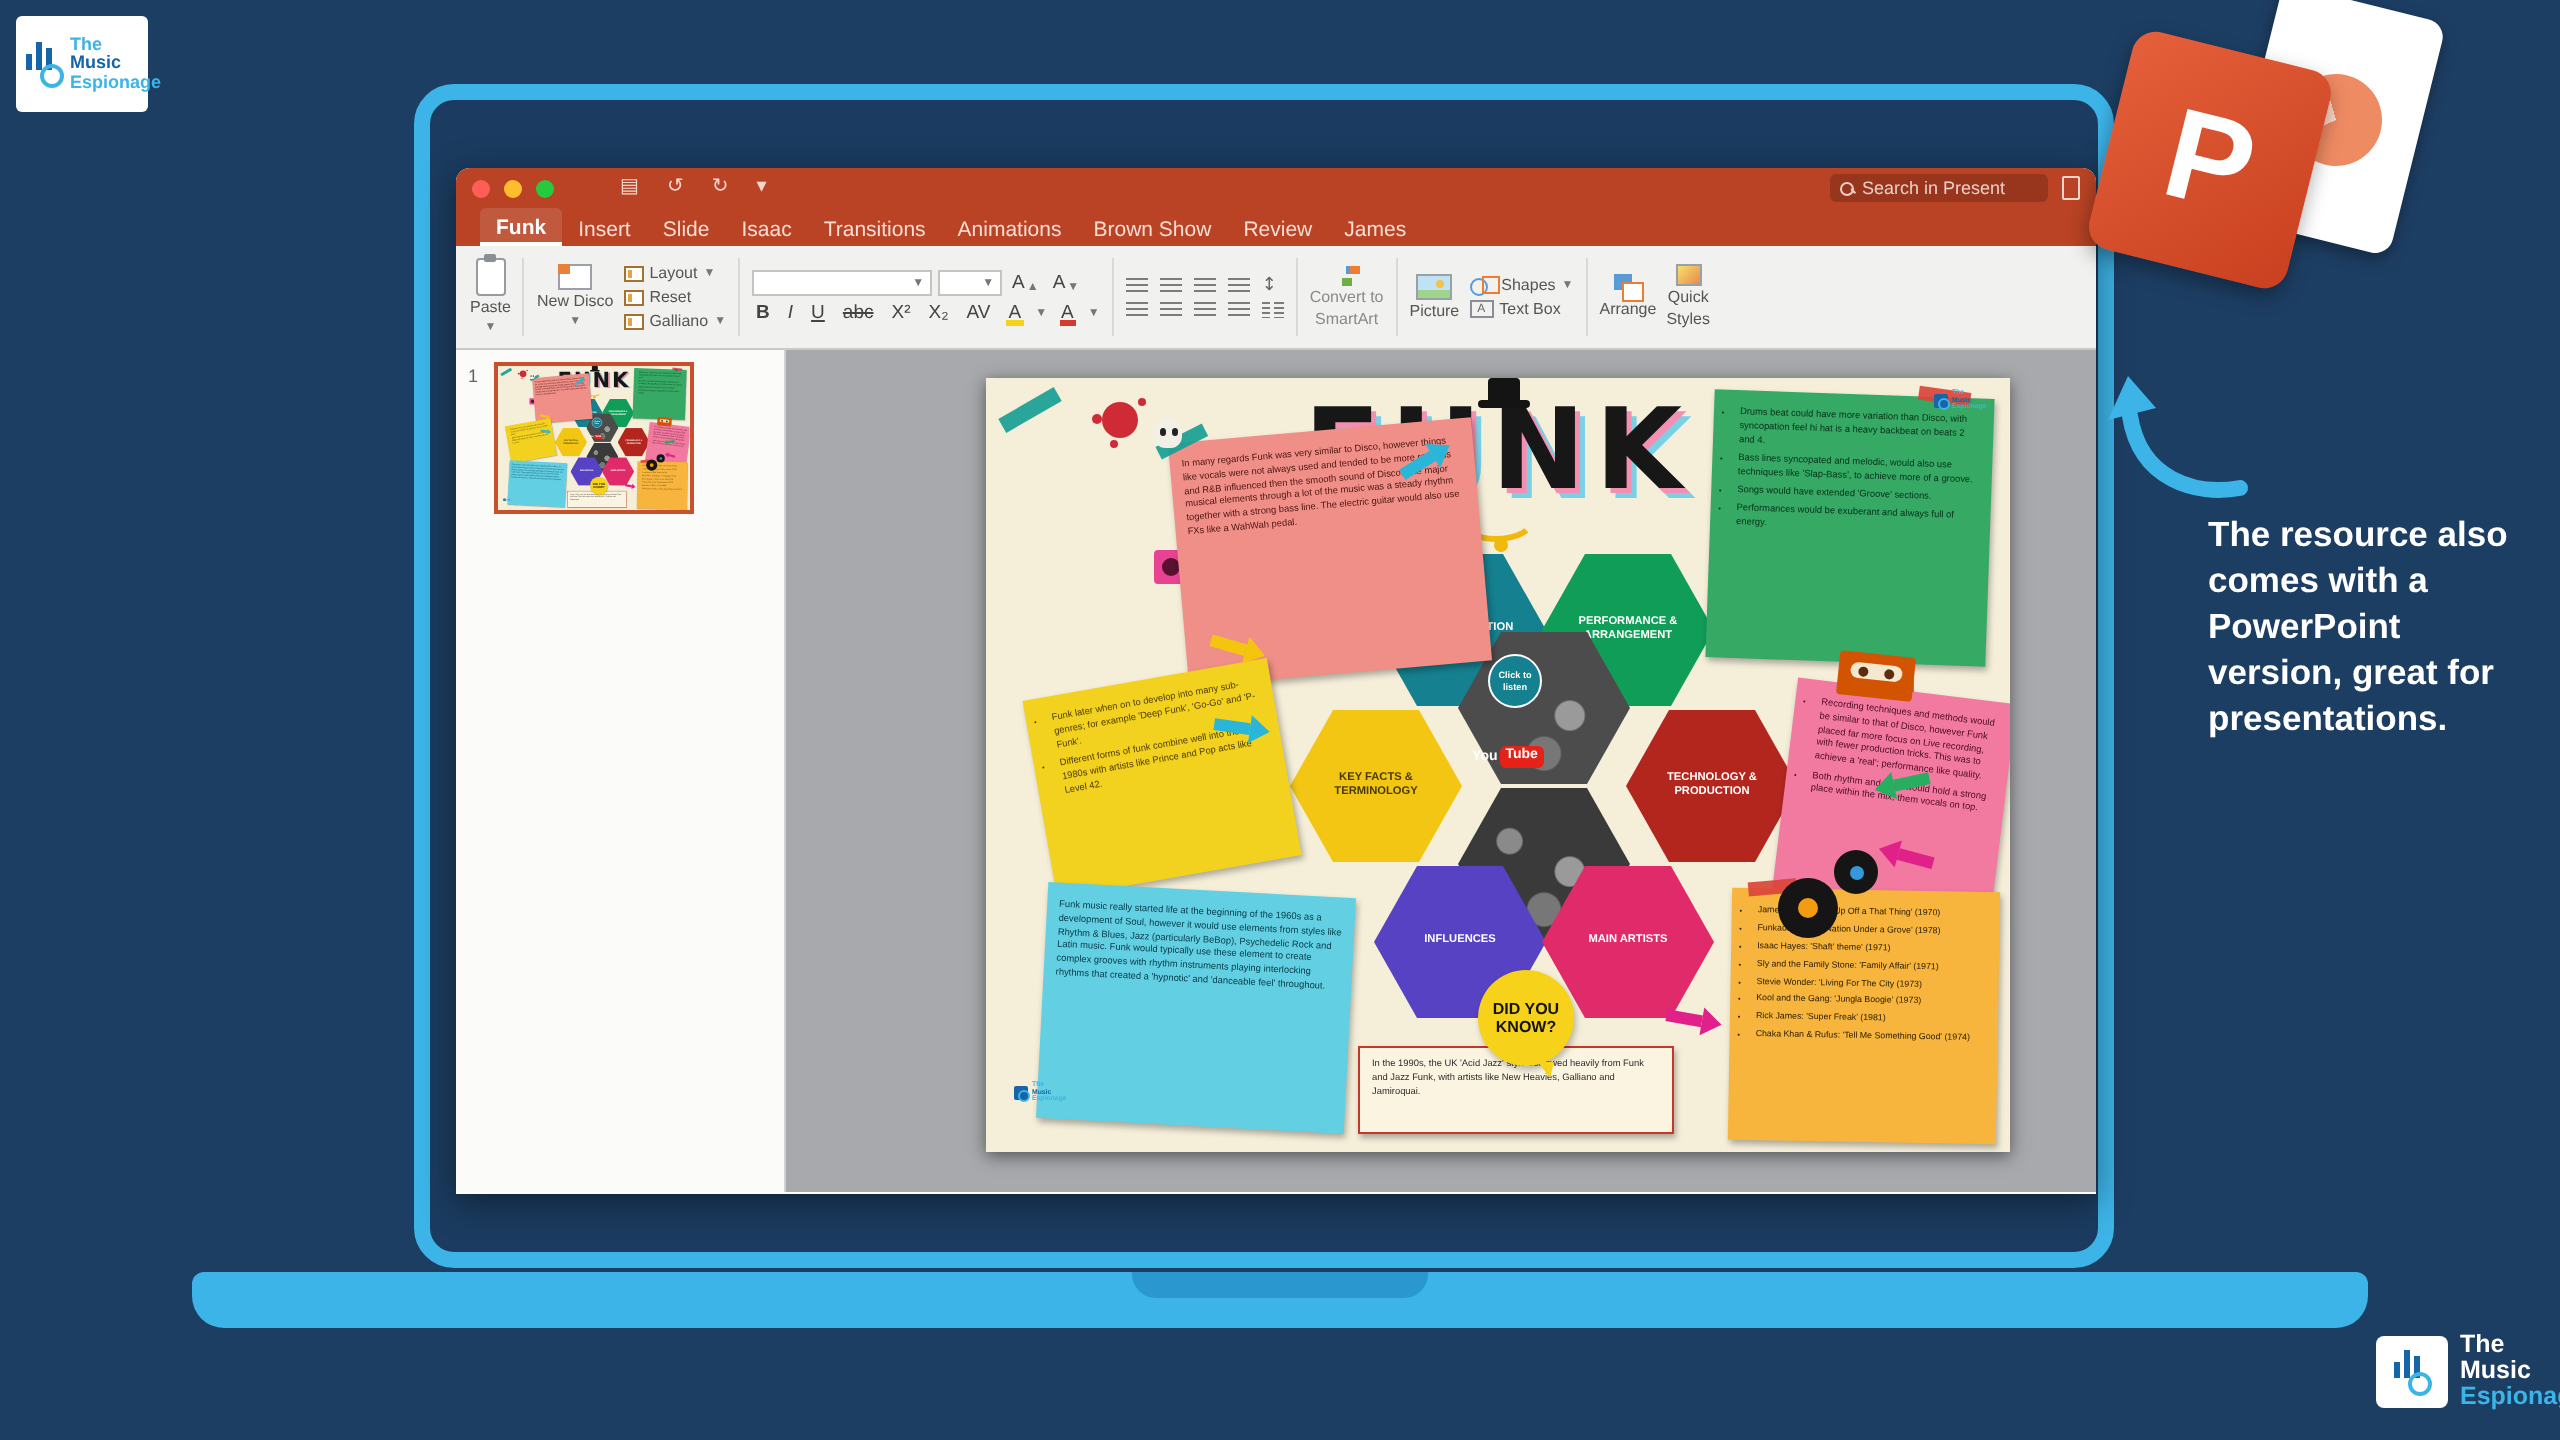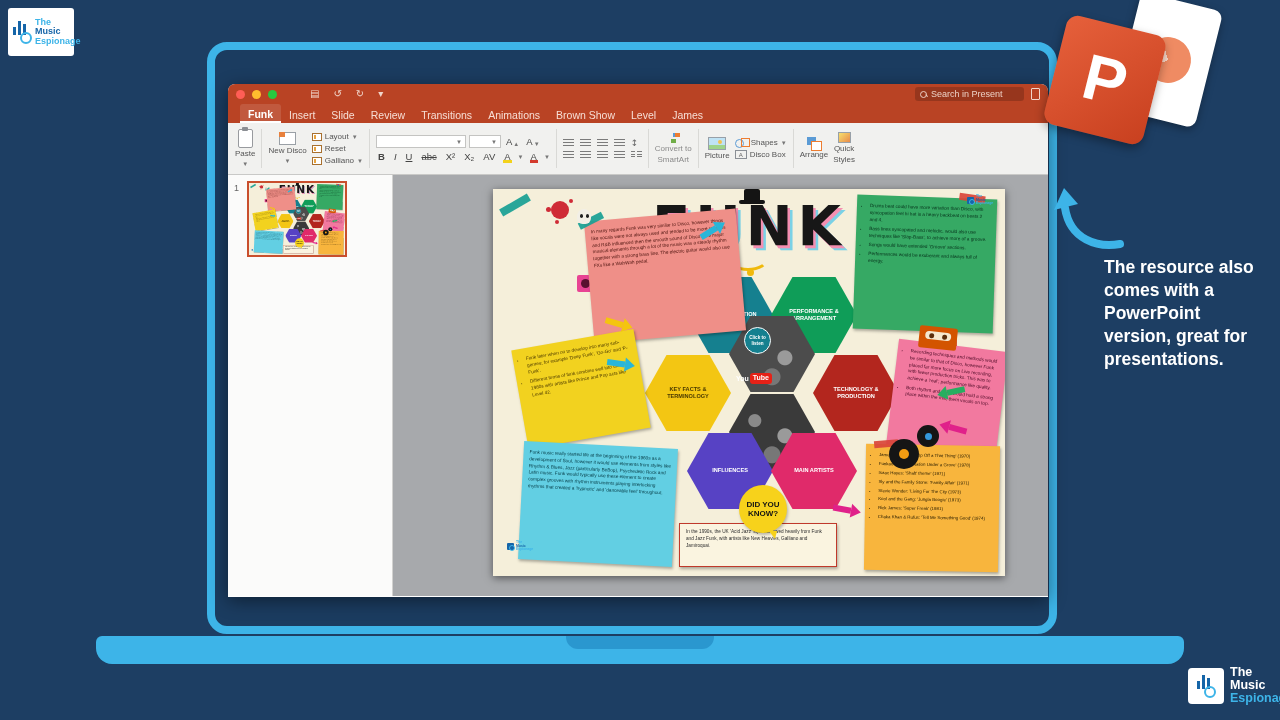--- a/index.html
+++ b/index.html
@@ -201,25 +201,25 @@
         <input class="search-input" placeholder="Search in Present" style="">
       </span>
       <span class="sheet-ic"></span>
     </span>
   </div>
 
   <div class="tabsbar">
     <span class="tab active">Funk</span>
     <span class="tab">Insert</span>
     <span class="tab">Slide</span>
-    <span class="tab">Review</span>
+    <span class="tab">Isaac</span>
     <span class="tab">Transitions</span>
     <span class="tab">Animations</span>
     <span class="tab">Brown Show</span>
-    <span class="tab">Level</span>
+    <span class="tab">Review</span>
     <span class="tab">James</span>
   </div>
 
   <div class="ribbon">
     <div class="rb-group">
       <div class="rb-big">
         <span class="clipboard"></span>
         <span>Paste</span>
         <span class="caret">▼</span>
       </div>
@@ -323,21 +323,21 @@
         <span>Picture</span>
       </div>
       <div class="rb-col">
         <div class="rb-mini">
           <span class="shapes-ic"></span>
           <span>Shapes</span>
             <span class="caret">▼</span>
         </div>
         <div class="rb-mini">
           <span class="txtbox-ic">A</span>
-          <span>Disco Box</span>
+          <span>Text Box</span>
         </div>
       </div>
     </div>
     <div class="rb-sep"></div>
     <div class="rb-group">
       <div class="rb-big">
         <span class="arrange-ic"></span>
         <span>Arrange</span>
       </div>
       <div class="rb-big">

